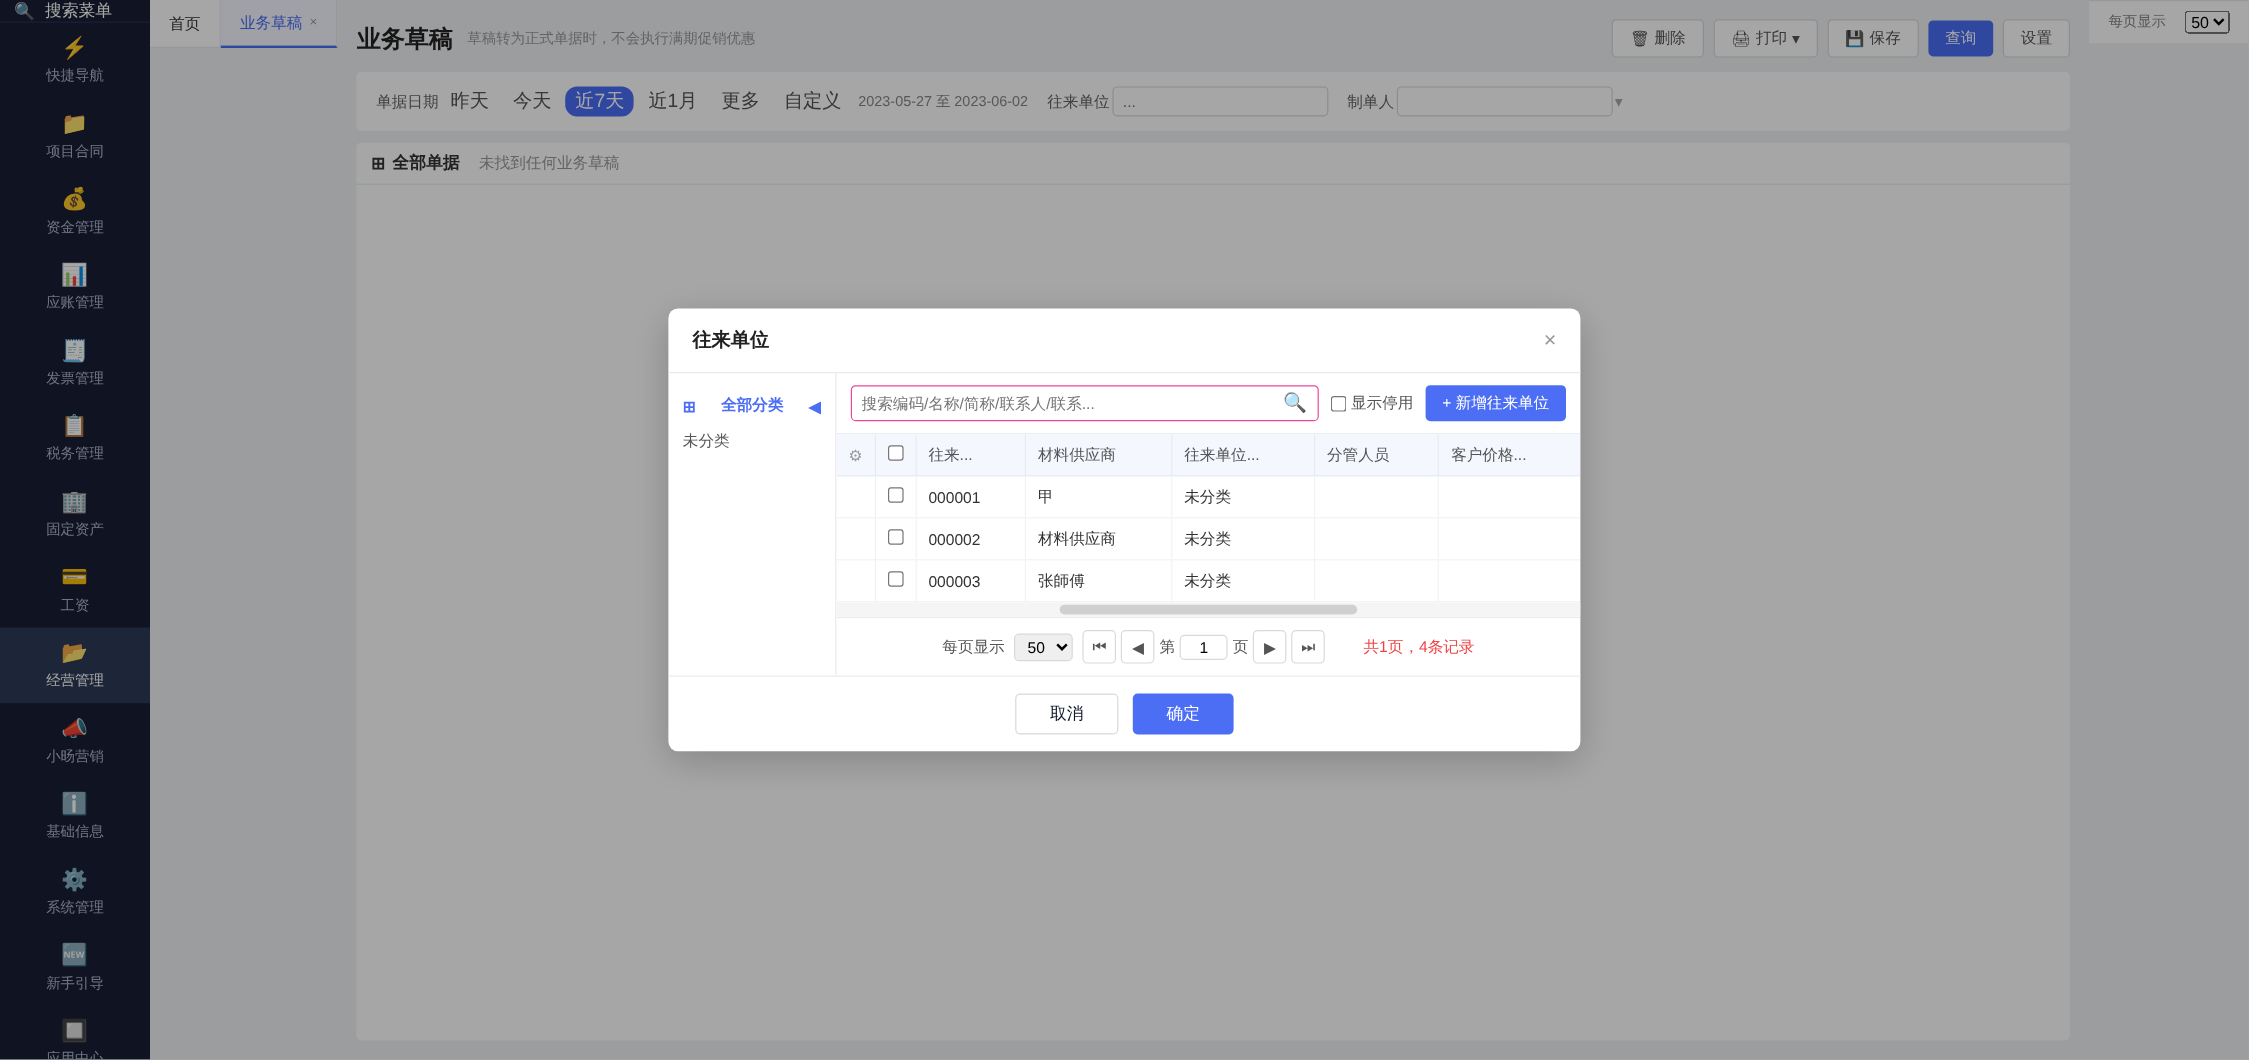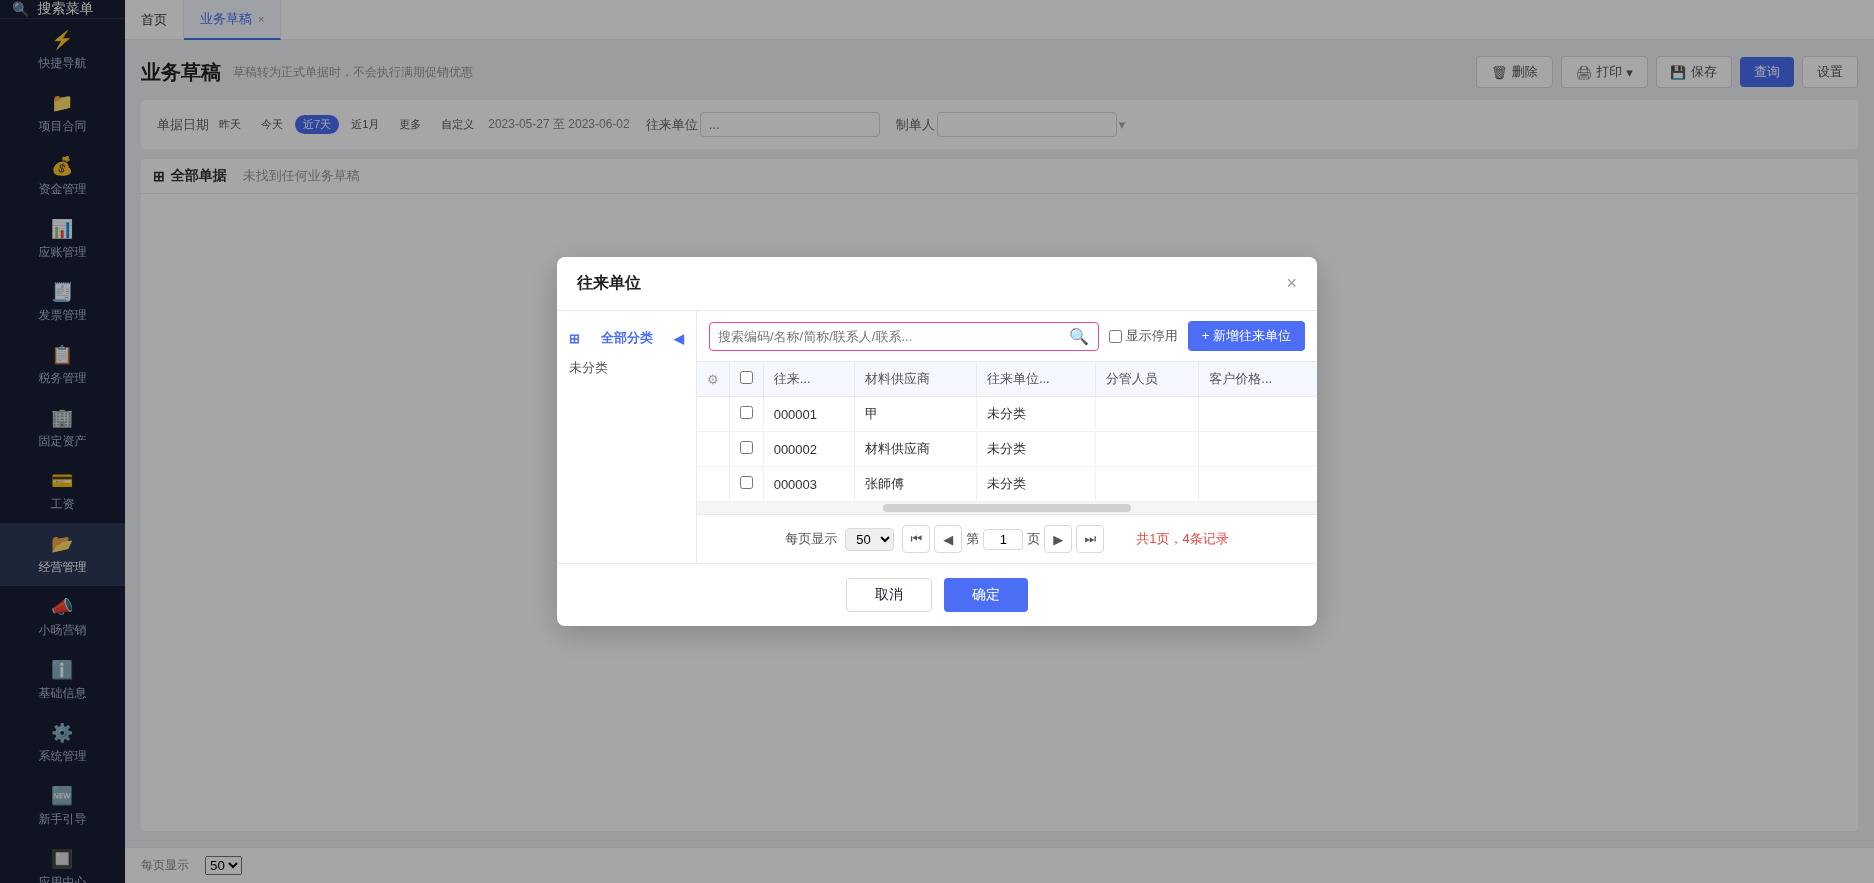--- a/index.html
+++ b/index.html
@@ -34,21 +34,21 @@
       cursor: pointer;
       gap: 4px;
     }
     .sidebar-item.active { color: #fff; background: #2d3a56; }
     .sidebar-item .icon { font-size: 18px; }
 
     
     .main {
       flex: 1;
       display: flex;
-      flex-direction: column;
+      flex-direction: row;
       height: 883px;
       overflow: hidden;
     }
 
     
     .tab-bar {
       height: 40px;
       background: #fff;
       display: flex;
       align-items: center;
@@ -123,21 +123,21 @@
       padding: 12px 16px;
       margin-bottom: 10px;
     }
     .filter-row { display: flex; align-items: center; gap: 16px; flex-wrap: wrap; }
     .filter-item { display: flex; align-items: center; gap: 2px; font-size: 13px; color: #555; }
     .filter-label { color: #666; white-space: nowrap; }
     .date-options { display: flex; gap: 4px; }
     .date-opt {
       padding: 2px 8px;
       border-radius: 3px;
-      font-size: 11px;
+      font-size: 16px;
       cursor: pointer;
       color: #555;
     }
     .date-opt.active { background: #4b6ef5; color: #fff; border-radius: 10px; }
     .filter-date-range { font-size: 12px; color: #888; margin-left: 4px; }
     .filter-input {
       border: 1px solid #d9d9d9;
       border-radius: 4px;
       padding: 4px 8px;
       font-size: 13px;

